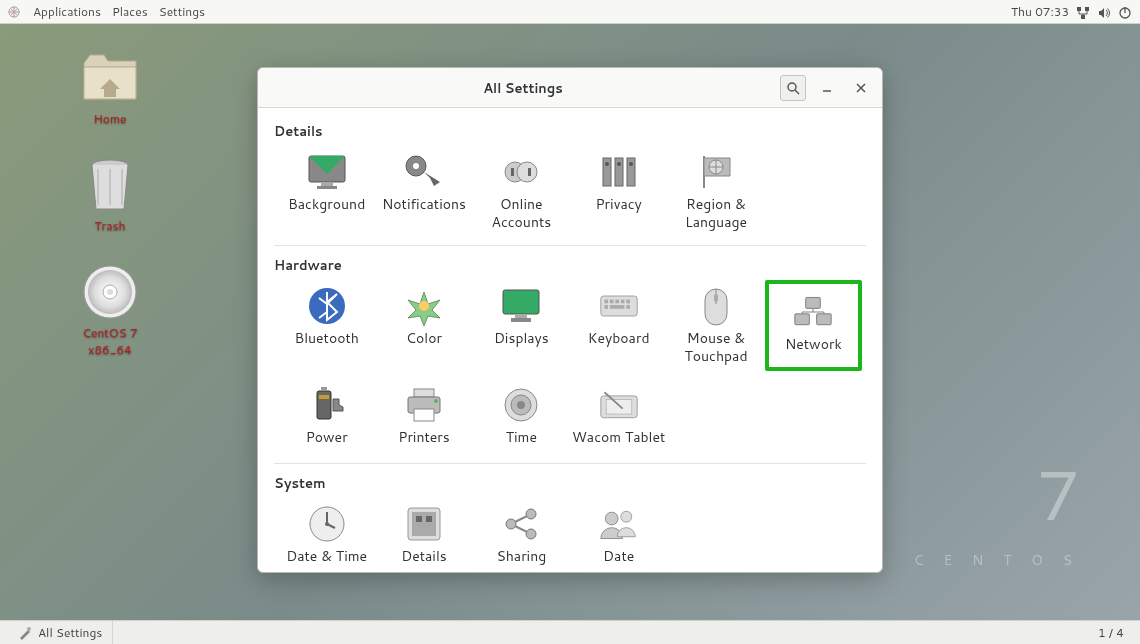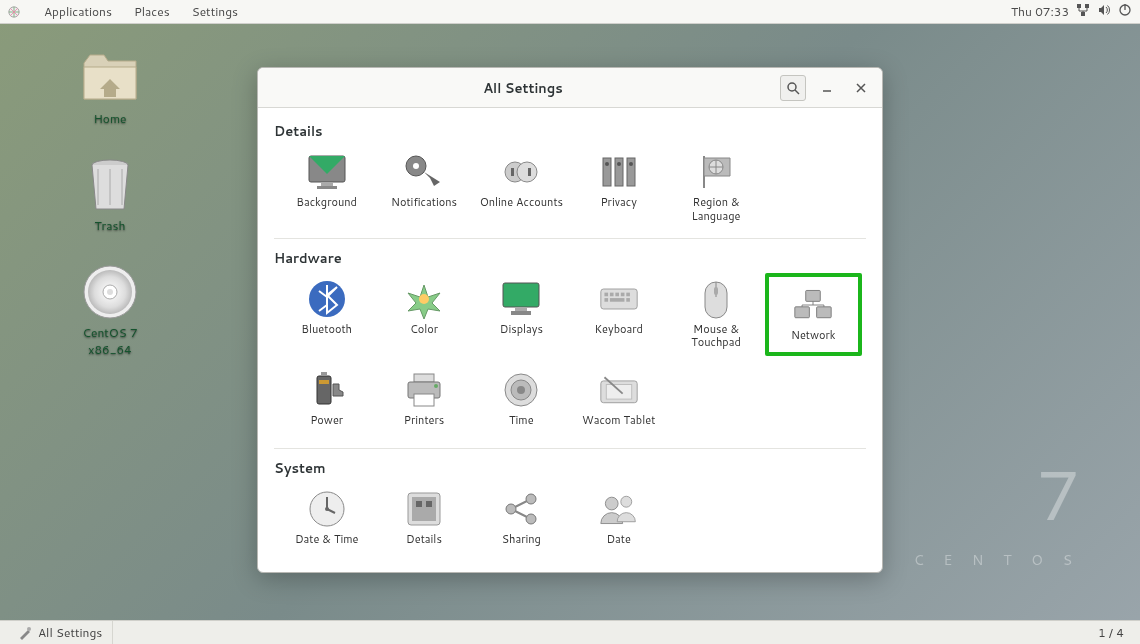--- a/index.html
+++ b/index.html
@@ -16,29 +16,29 @@
 
 .top-panel {
   position: absolute; top: 0; left: 0; right: 0; height: 24px;
   background: #f7f7f4;
   border-bottom: 1px solid #d0d0cc;
   display: flex; align-items: center;
   padding: 0 8px;
   color: #4a4a4a;
   font-size: 12px;
 }
-.top-panel .left { display: flex; gap: 22px; align-items: center; }
+.top-panel .left { display: flex; gap: 11px; align-items: center; }
 .top-panel .centos-logo { width: 14px; height: 14px; margin-right: 2px; }
-.top-panel .right { margin-left: auto; display: flex; gap: 7px; align-items: flex-start; }
+.top-panel .right { margin-left: auto; display: flex; gap: 7px; align-items: flex-end; }
 .top-panel .icon { width: 14px; height: 14px; display: inline-flex; align-items: center; justify-content: center; }
 
 
 .desktop-icons { position: absolute; top: 50px; left: 60px; display: flex; flex-direction: column; gap: 30px; }
 .desktop-icon { display: flex; flex-direction: column; align-items: center; gap: 4px; width: 100px; }
-.desktop-icon .label { color: #14532d; font-size: 12px; text-shadow: 0 1px 2px rgba(0,0,0,.6); text-align: center; }
+.desktop-icon .label { color: #b91c1c; font-size: 12px; text-shadow: 0 1px 2px rgba(0,0,0,.6); text-align: center; }
 .desktop-icon .ico { width: 56px; height: 56px; display: flex; align-items: center; justify-content: center; }
 
 
 .watermark { position: absolute; right: 60px; top: 460px; color: rgba(255,255,255,.35); text-align: right; }
 .watermark .seven { font-size: 68px; font-weight: 300; line-height: 1; }
 .watermark .centos { font-size: 14px; letter-spacing: 8px; margin-top: 22px; }
 
 
 .window {
   position: absolute; top: 67px; left: 257px;
@@ -65,21 +65,21 @@
   display: grid; grid-template-columns: repeat(6, 1fr);
   padding: 0 20px 8px; gap: 8px 0;
 }
 .section-sep { height: 1px; background: #e4e4e0; margin: 0 16px; }
 .setting-item {
   display: flex; flex-direction: column; align-items: center;
   padding: 6px 2px; border-radius: 4px; cursor: pointer;
   text-align: center; min-height: 76px;
 }
 .setting-item .ico { width: 40px; height: 40px; display: flex; align-items: center; justify-content: center; }
-.setting-item .lbl { font-size: 11px; color: #333; margin-top: 4px; line-height: 1.25; }
+.setting-item .lbl { font-size: 14px; color: #333; margin-top: 4px; line-height: 1.25; }
 .setting-item.highlight { border: 4px solid #1bb61b; border-radius: 2px; padding: 8px 16px; }
 
 
 .bottom-panel {
   position: absolute; bottom: 0; left: 0; right: 0; height: 24px;
   background: #eeeeea; border-top: 1px solid #cfcfca;
   display: flex; align-items: center; padding: 0 8px;
   font-size: 12px; color: #444;
 }
 .task-btn { display: flex; align-items: center; gap: 6px; padding: 2px 10px; border-right: 1px solid #d6d6d0; height: 100%; }

